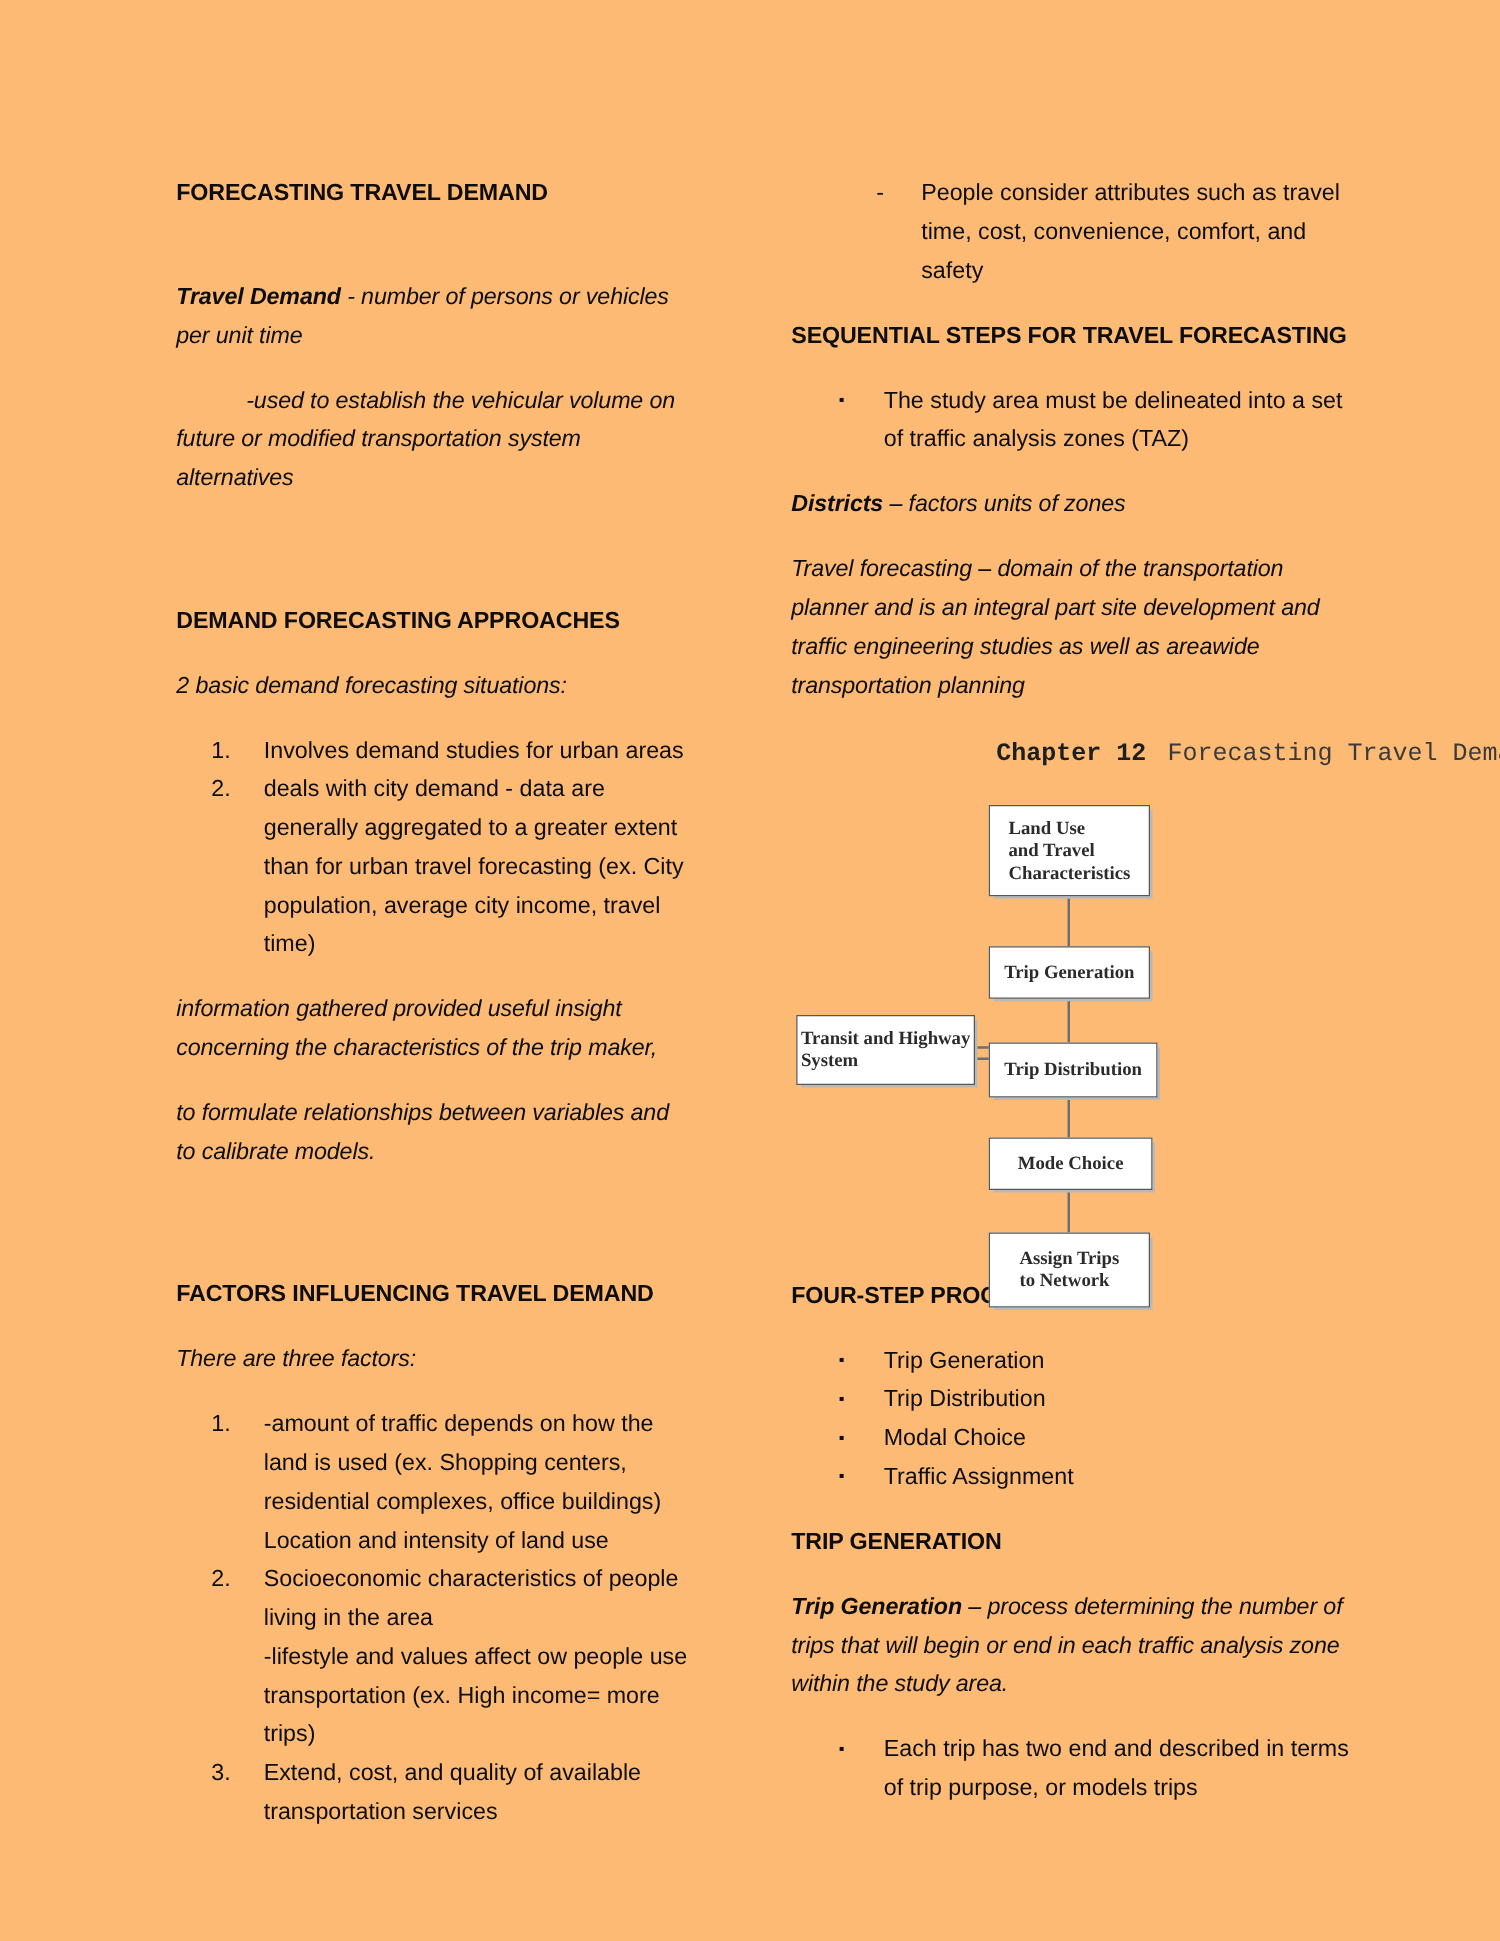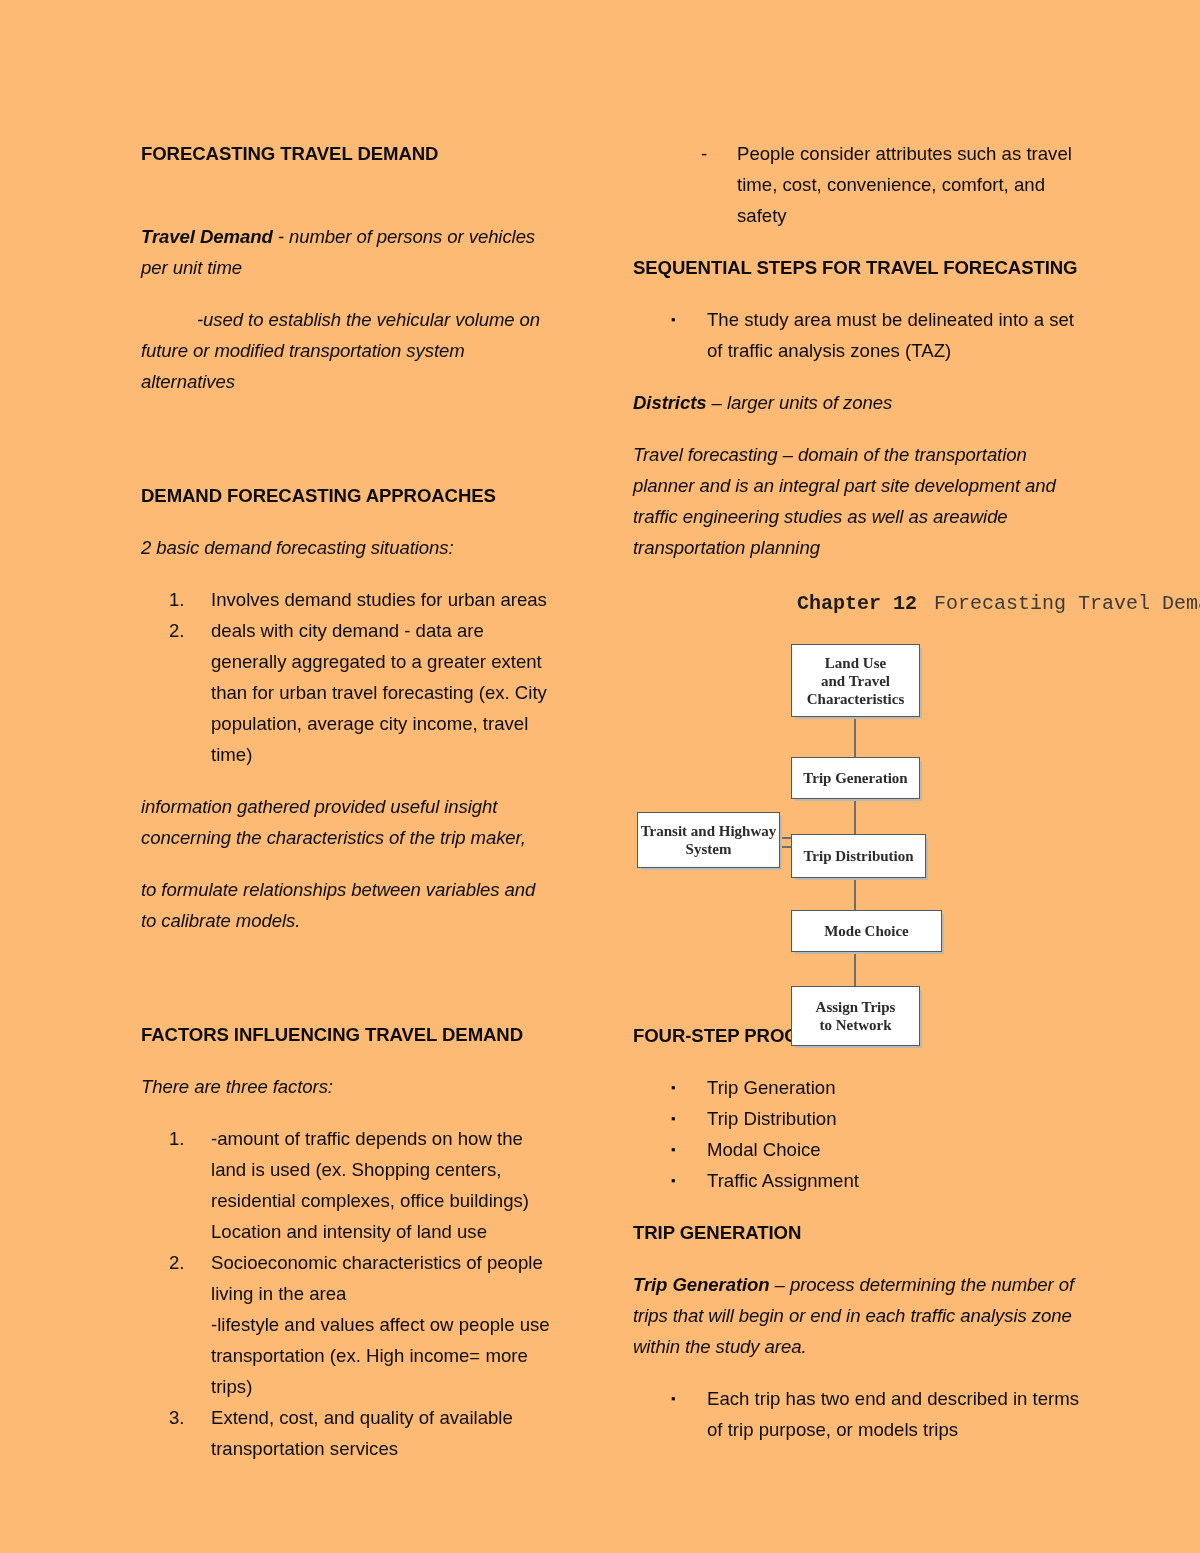--- a/index.html
+++ b/index.html
@@ -142,21 +142,20 @@
     border: 1.4px solid #575757;
     background: #ffffff;
     font-family: "Liberation Serif", serif;
     font-weight: bold;
     font-size: 15px;
     line-height: 18px;
     color: #2b2b2b;
     display: flex;
     align-items: center;
     justify-content: center;
-    text-align: center;
     box-shadow: 3px 3px 0 -1px #b9b9b9;
     z-index: 2;
   }
   .fline {
     position: absolute;
     background: #6e6e6e;
     z-index: 1;
   }
   .fline.v { width: 1.6px; }
   .fline.h { height: 1.6px; }
@@ -234,21 +233,21 @@
 
       <h3 class="heading">SEQUENTIAL STEPS FOR TRAVEL FORECASTING</h3>
 
       <ul class="sq-list">
         <li>
           <span class="marker">▪</span>
           <span>The study area must be delineated into a set of traffic analysis zones (TAZ)</span>
         </li>
       </ul>
 
-      <p class="para"><b>Districts</b><span> – larger units of zones</span></p>
+      <p class="para"><b>Districts</b><span> – factors units of zones</span></p>
 
       <p class="para">Travel forecasting – domain of the transportation planner and is an integral part site development and traffic engineering studies as well as areawide transportation planning</p>
 
       <div class="figure">
 
         <div class="fig-caption">
           <span class="chap">Chapter 12</span><span>Forecasting Travel Demand</span>
         </div>
 
         <div class="fline v" style="left:229px; top:133px; height:40px;"></div>
@@ -277,21 +276,21 @@
           <span class="line">Trip Distribution</span>
         </div>
 
         <div class="fbox" style="left:12px; top:228px; width:143px; height:56px;">
           <span>
             <span class="line">Transit and Highway</span>
             <span class="line">System</span>
           </span>
         </div>
 
-        <div class="fbox" style="left:166px; top:326px; width:151px; height:42px;">
+        <div class="fbox" style="left:166px; top:326px; width:131px; height:42px;">
           <span class="line">Mode Choice</span>
         </div>
 
         <div class="fbox" style="left:166px; top:402px; width:129px; height:60px;">
           <span>
             <span class="line">Assign Trips</span>
             <span class="line">to Network</span>
           </span>
         </div>
 

